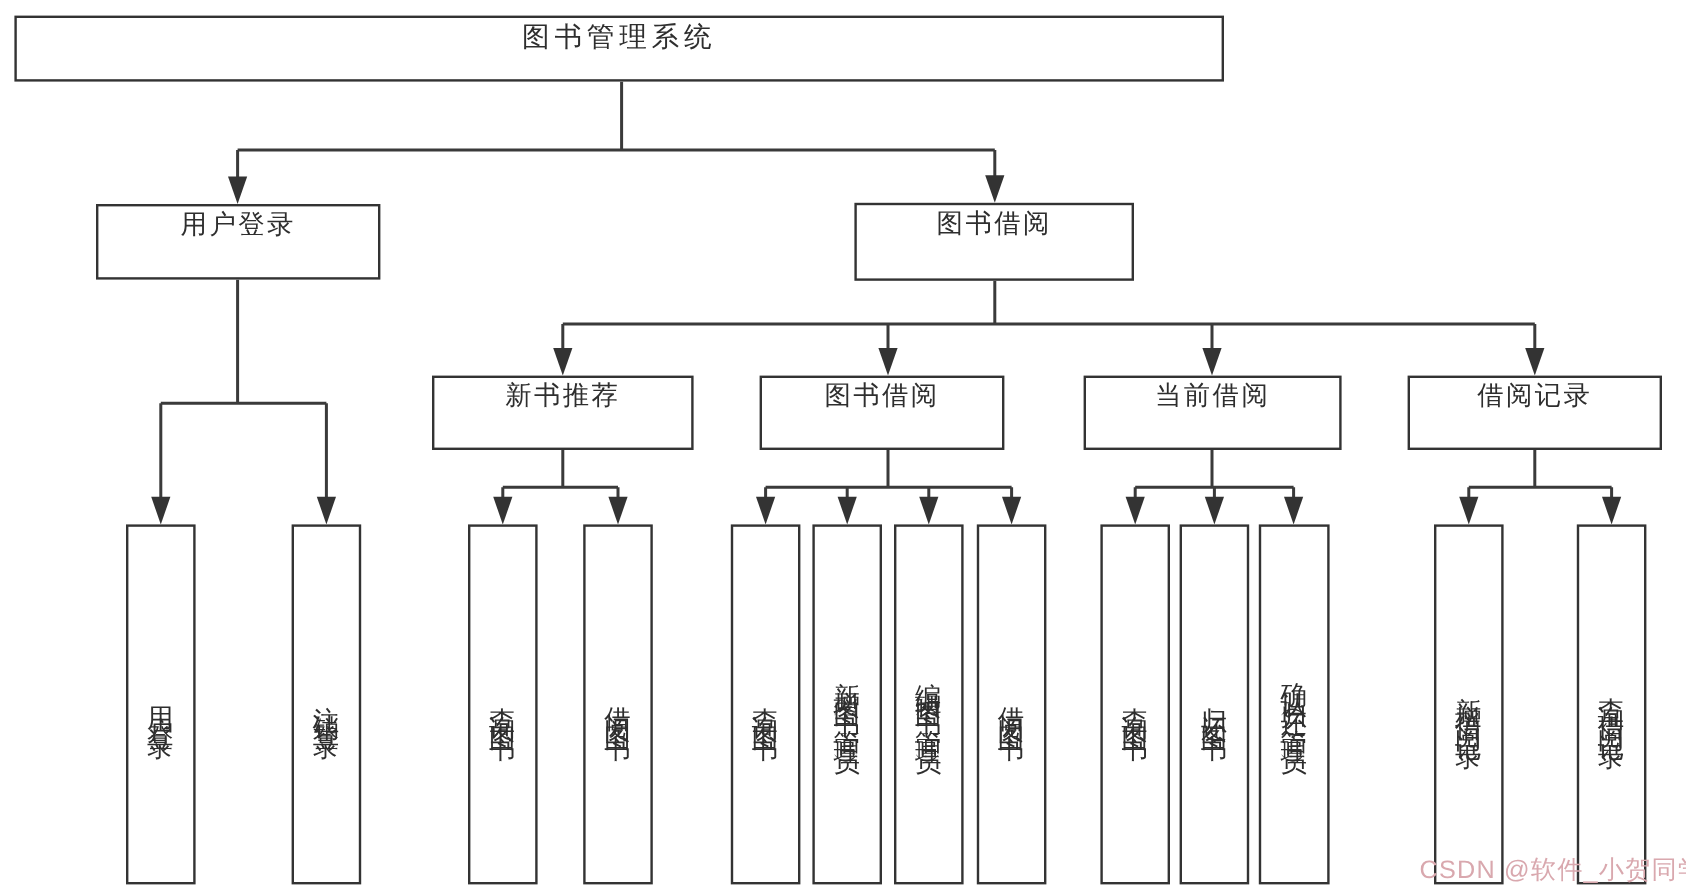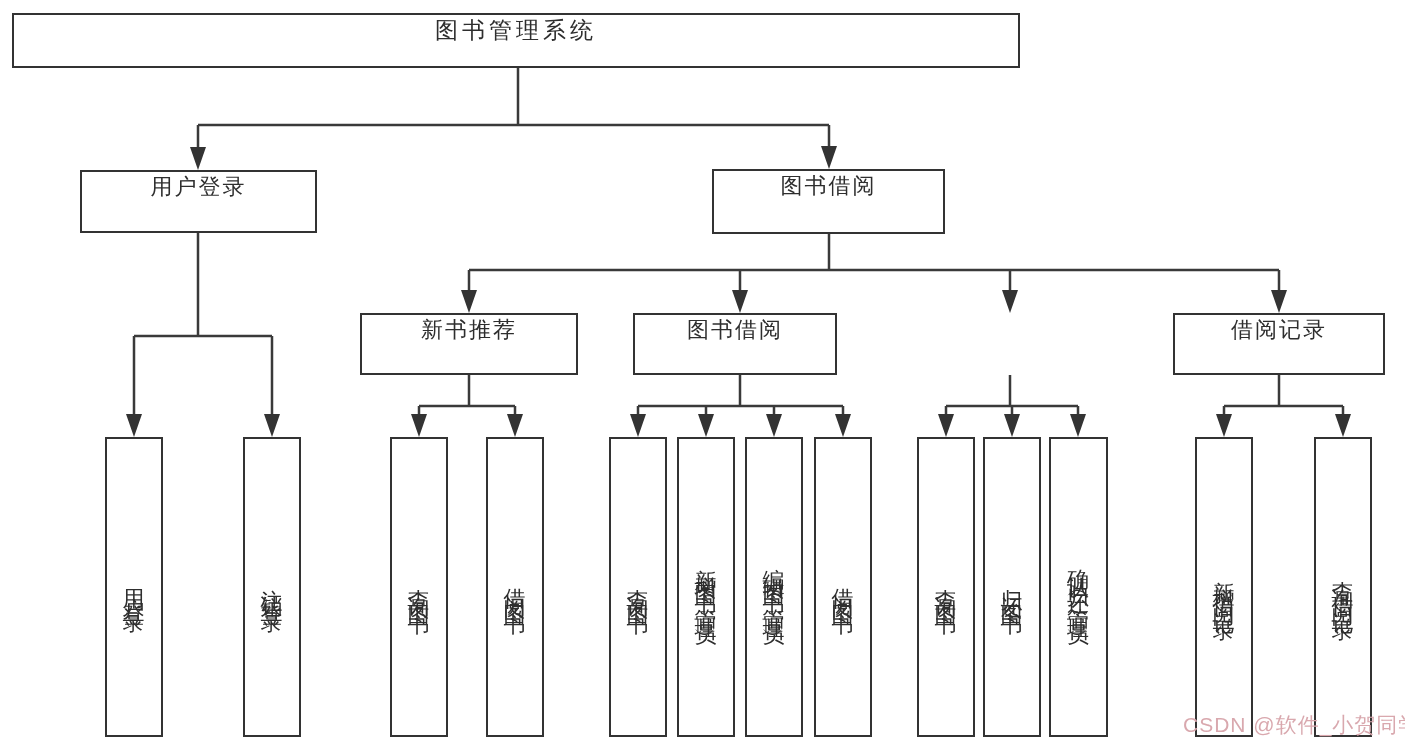--- a/index.html
+++ b/index.html
@@ -126,20 +126,23 @@
   <div class="node" id="book-mgmt">
     <span class="hlabel">图书借阅</span>
   </div>
 
   <div class="node" id="new-book-rec">
     <span class="hlabel">新书推荐</span>
   </div>
   <div class="node" id="book-borrow">
     <span class="hlabel">图书借阅</span>
   </div>
+  <div class="node" id="current-borrow">
+    <span class="hlabel">当前借阅</span>
+  </div>
   <div class="node" id="borrow-records">
     <span class="hlabel">借阅记录</span>
   </div>
 
   <div class="node leaf" id="leaf-user-login">
     <span class="vtext">用户登录</span>
   </div>
   <div class="node leaf" id="leaf-logout">
     <span class="vtext">注销登录</span>
   </div>

